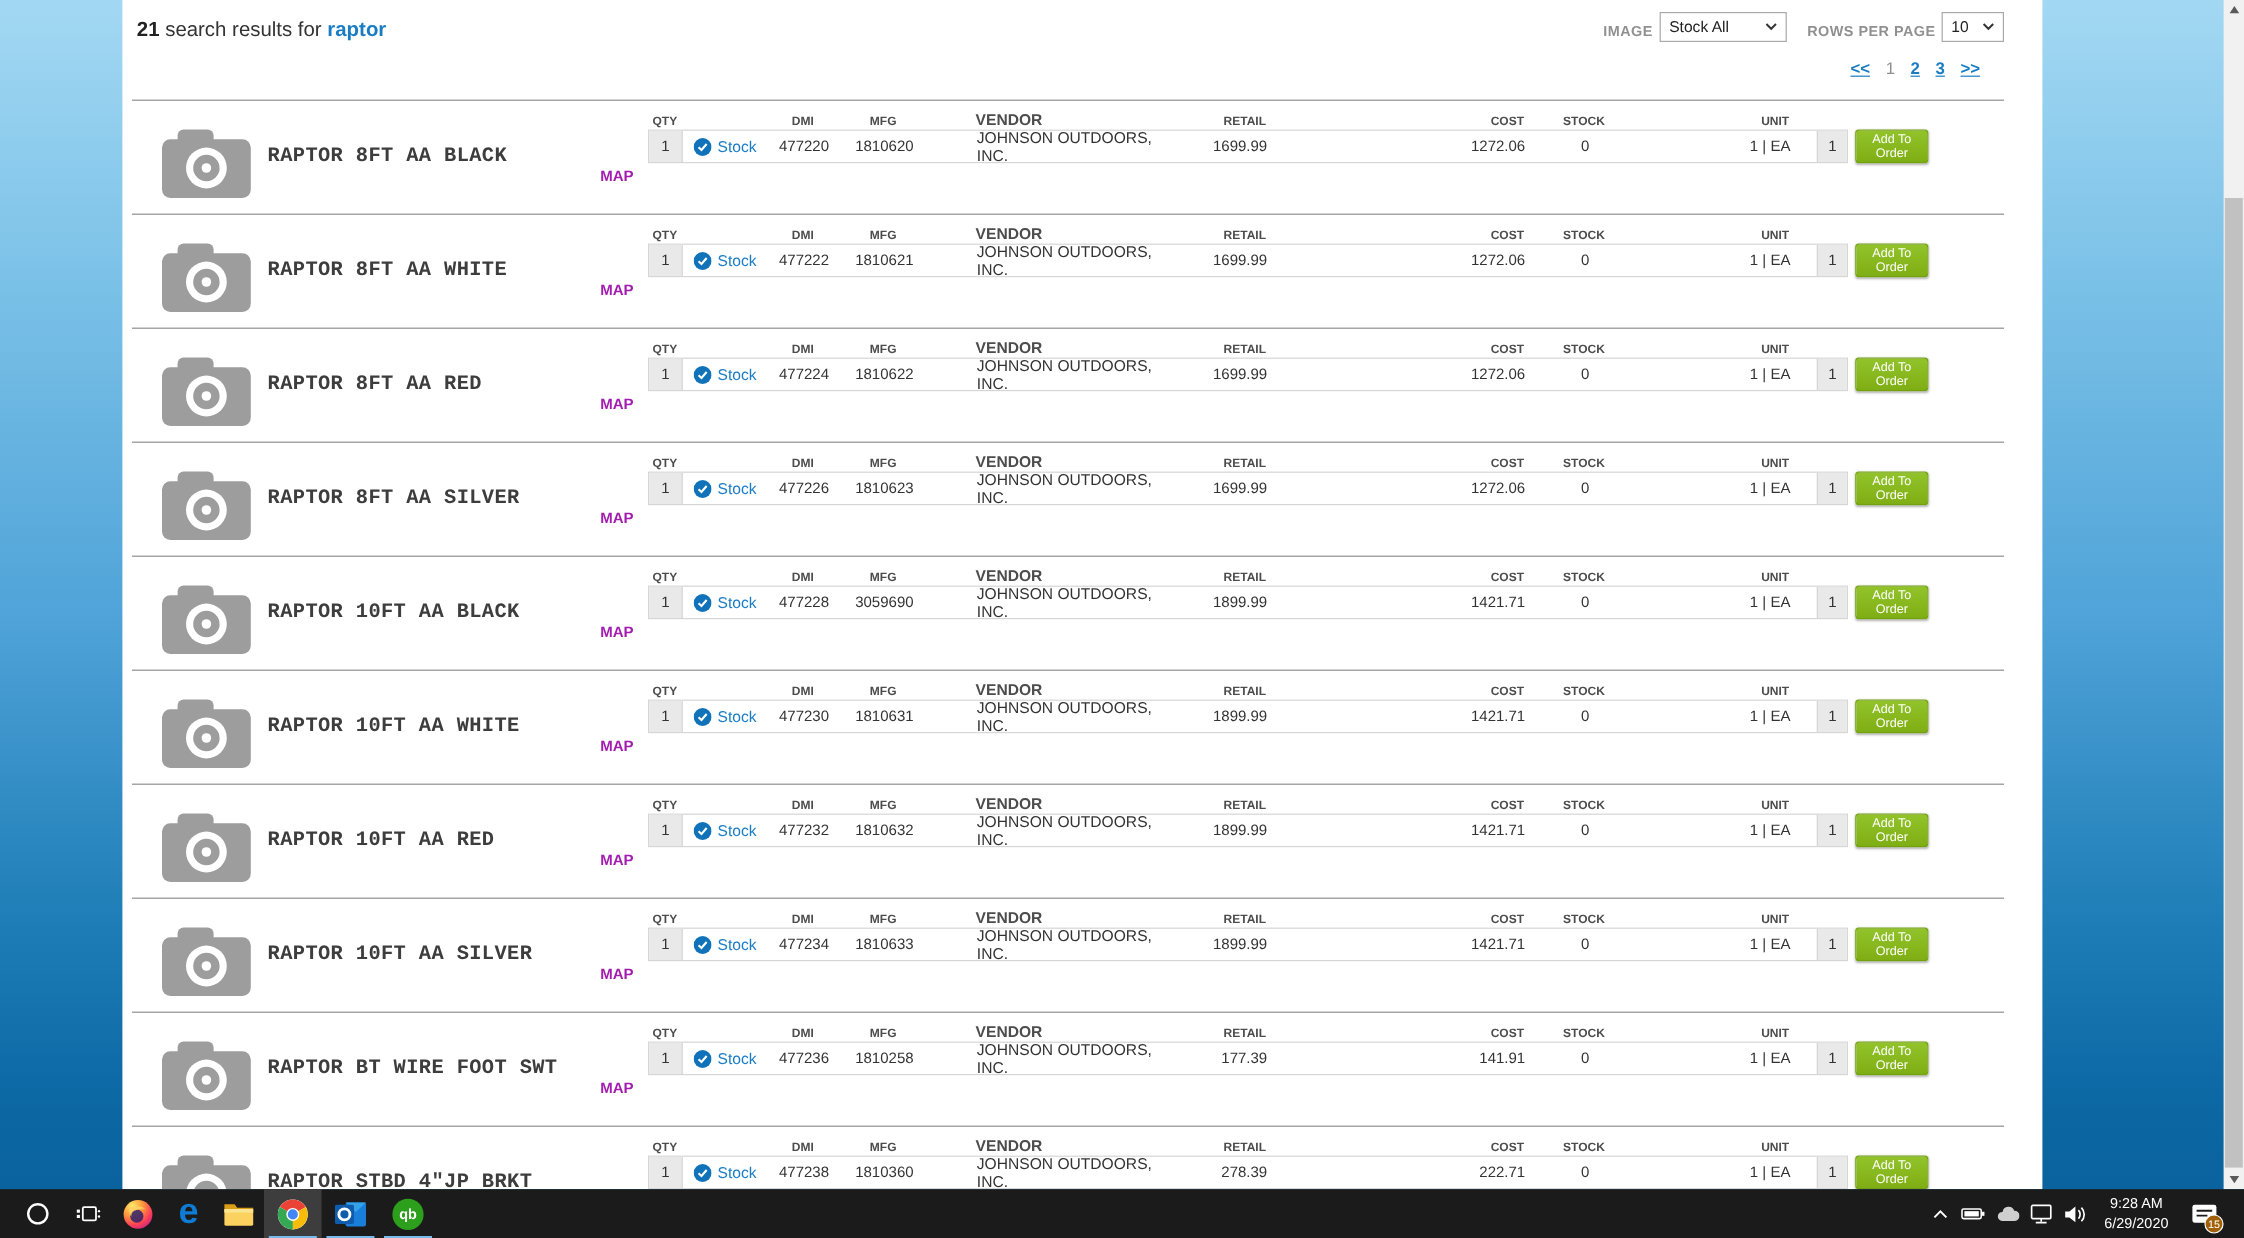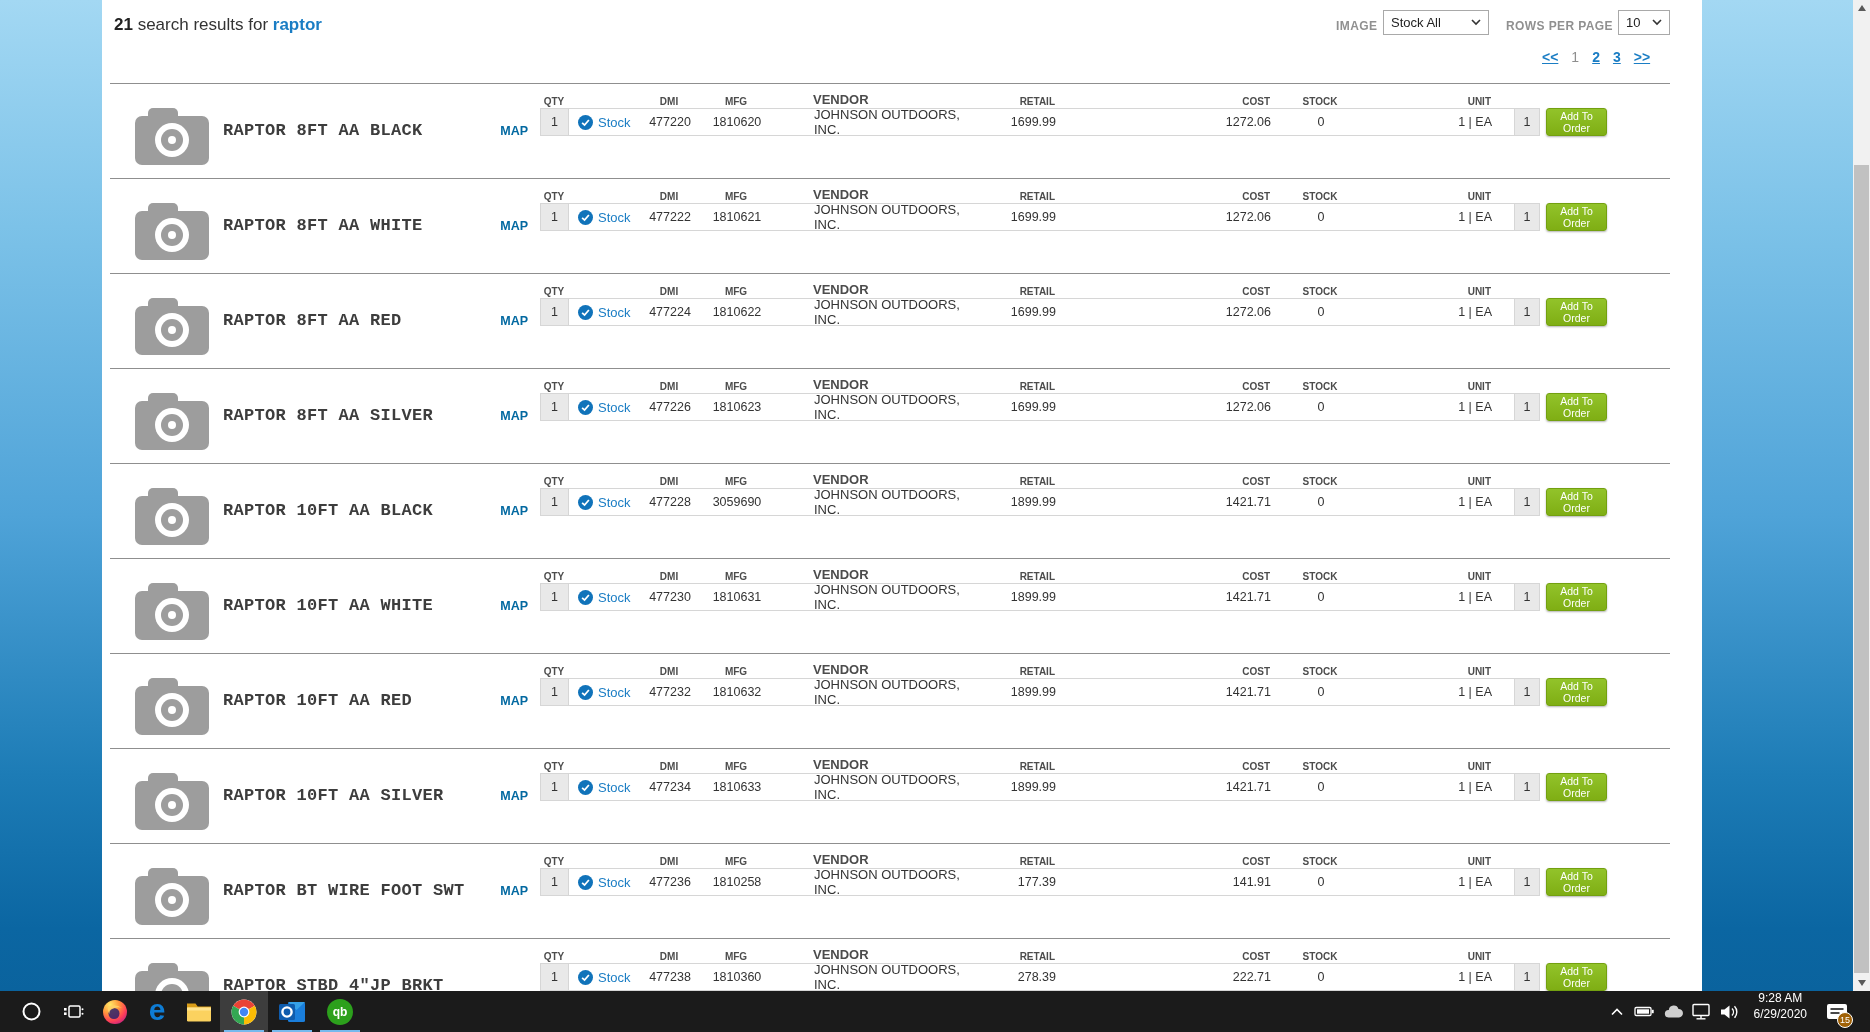--- a/index.html
+++ b/index.html
@@ -33,21 +33,21 @@
 
   
   .thumb { position:absolute; left:25px; top:23px; width:74px; height:58px; }
   .cam-bump { position:absolute; left:13px; top:1px; width:30px; height:16px; background:#9d9d9d; border-radius:5px 5px 0 0; }
   .cam-body { position:absolute; left:0; top:9px; width:74px; height:49px; background:#9d9d9d; border-radius:7px; }
   .cam-l1 { position:absolute; left:20px; top:16px; width:34px; height:34px; border-radius:50%; background:#fff; }
   .cam-l2 { position:absolute; left:26px; top:22px; width:22px; height:22px; border-radius:50%; background:#9d9d9d; }
   .cam-l3 { position:absolute; left:33px; top:29px; width:8px;  height:8px;  border-radius:50%; background:#fff; }
 
   .pname { position:absolute; left:113px; top:37px; font-size:17px; font-weight:bold; color:#3d3d3d; letter-spacing:.3px; cursor:pointer;font-family:Liberation Mono, monospace; }
-  .map   { position:absolute; left:328px; top:40px; width:90px; text-align:right; font-size:12.5px; font-weight:bold; color:#0369a1; cursor:pointer; text-decoration:none; }
+  .map   { position:absolute; left:328px; top:56px; width:90px; text-align:right; font-size:12.5px; font-weight:bold; color:#a21caf; cursor:pointer; text-decoration:none; }
 
   .headers { position:absolute; left:430px; top:8px; display:flex; font-size:10px; font-weight:bold; color:#4c4c4c; }
   .strip   { position:absolute; left:430px; top:24px; height:28px; display:flex; align-items:stretch;
              border:1px solid #d6d6d6; background:#fff; font-size:12.5px; color:#333; }
   .cell { display:flex; align-items:center; }
   .c-qty    { width:28px;  justify-content:center; }
   .c-stock  { width:74px;  padding-left:9px; }
   .c-dmi    { width:54px;  justify-content:center; }
   .c-mfg    { width:80px;  justify-content:center; }
   .c-vendor { width:209px; padding-left:37px; font-size:13px; }
@@ -82,21 +82,21 @@
   .tb-search { width:341px; background:#f3f3f3; border:1px solid #7a7a7a; display:flex; align-items:center; gap:13px; padding-left:15px;
                font-size:14.5px; color:#3c3c3c; cursor:text; }
   .tb-slot { width:42px; display:flex; align-items:center; justify-content:center; cursor:pointer; }
   .tb-slot:first-of-type { margin-left:10px; }
   .tb-tile { width:48px; position:relative; display:flex; align-items:center; justify-content:center; cursor:pointer; }
   .tb-tile.hl { background:#3d3d3d; }
   .tb-underline { position:absolute; bottom:0; left:4px; right:4px; height:2px; background:#76b9ed; }
   .edge-e { color:#0e7cd4; font-size:30px; font-weight:bold; line-height:1; margin-top:-3px; }
   .qb-circle { width:26px; height:26px; border-radius:50%; background:#2ca01c; color:#fff; font-size:12px; font-weight:bold;
                display:flex; align-items:center; justify-content:center; }
-  .tb-tray { margin-left:auto; display:flex; align-items:flex-start; gap:4px; padding-right:4px; }
+  .tb-tray { margin-left:auto; display:flex; align-items:center; gap:4px; padding-right:4px; }
   .tray-ic { width:24px; height:41px; display:flex; align-items:center; justify-content:center; cursor:pointer; }
   .clock { color:#fff; font-size:12px; text-align:center; line-height:1.3; margin:0 9px; cursor:pointer; }
   .notif { position:relative; width:34px; height:41px; display:flex; align-items:center; justify-content:center; cursor:pointer; }
   .notif-badge { position:absolute; right:1px; bottom:4px; width:16px; height:16px; border-radius:50%; background:#a16207;
                  border:1.5px solid #fff; color:#fff; font-size:9px; display:flex; align-items:center; justify-content:center;margin-left:20px; }
   .show-desktop { width:8px; border-left:1px solid #4a4a4a; cursor:pointer; }
 </style>
 </head>
 <body>
 

